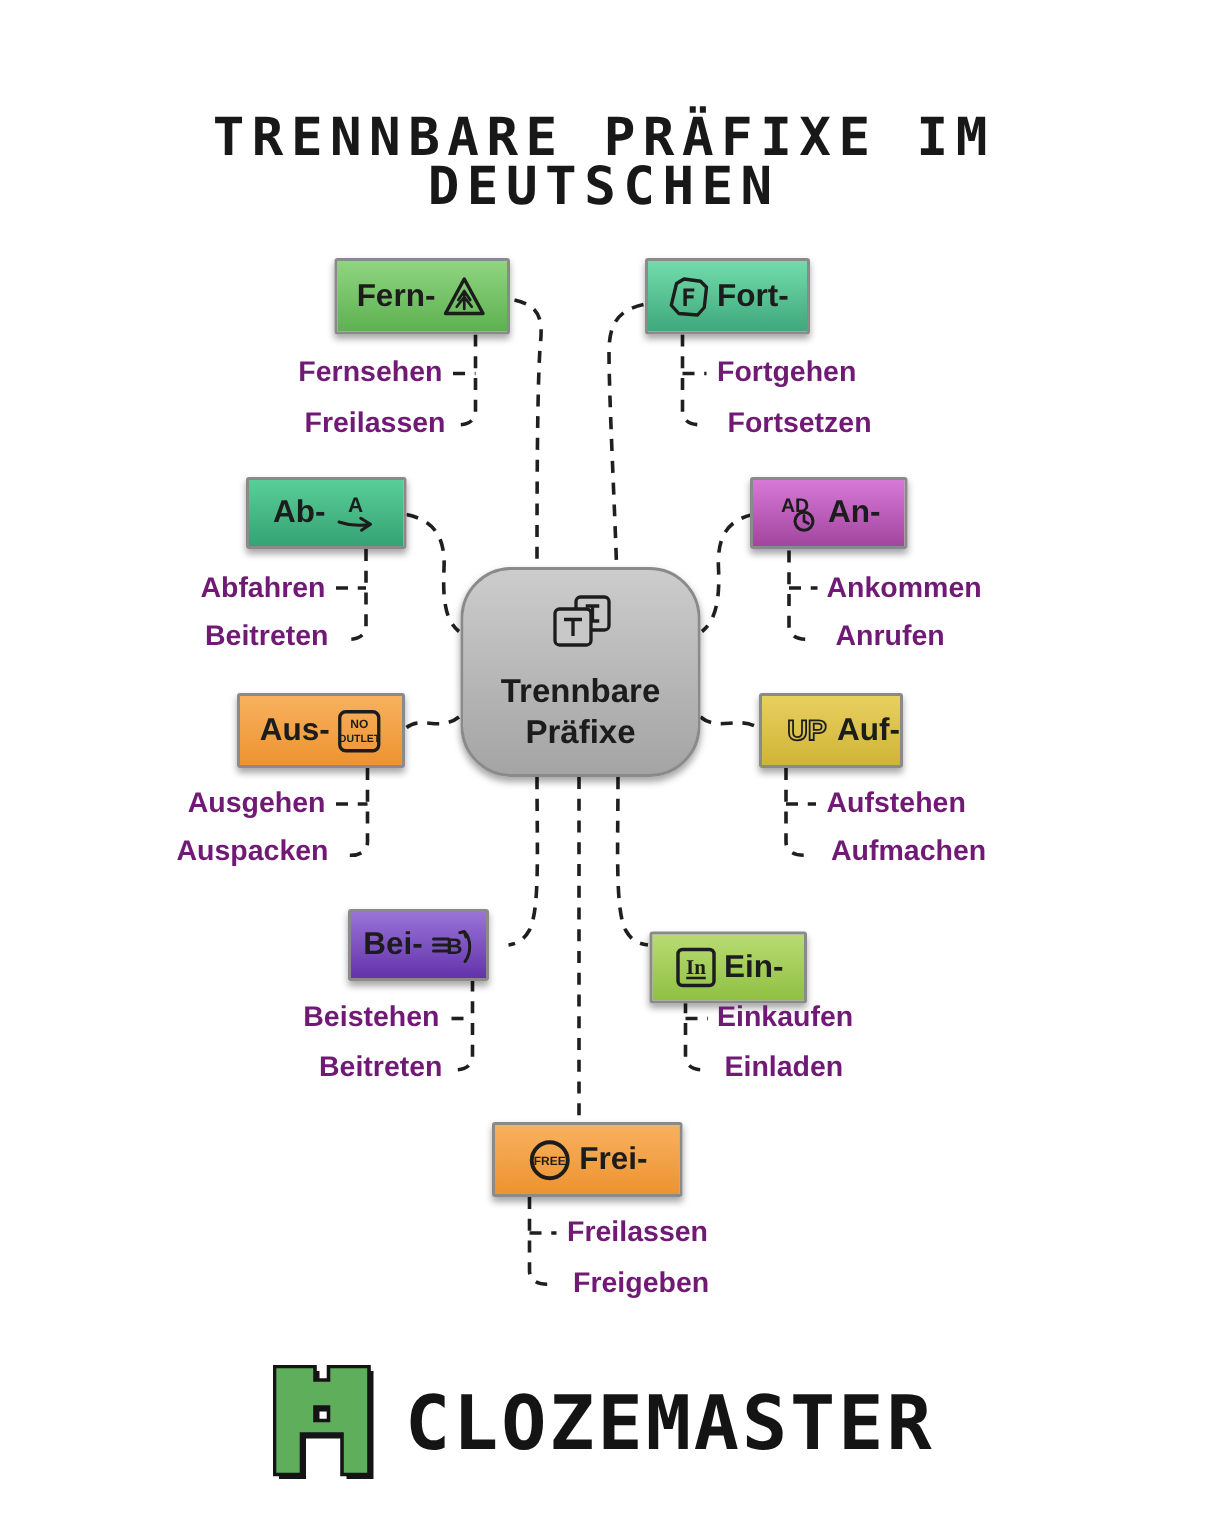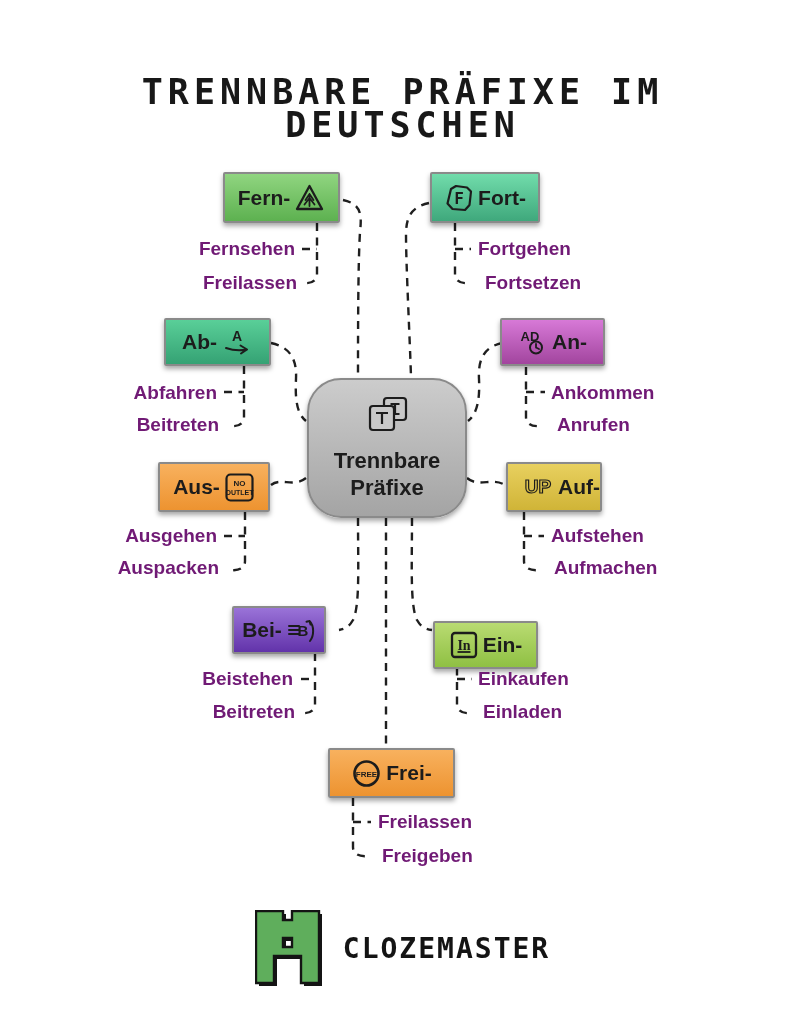--- a/index.html
+++ b/index.html
@@ -53,21 +53,21 @@
   .ex-auf-0{left:551px;top:525px;}   .ex-auf-1{left:554px;top:557px;}
   .ex-bei-0{right:512px;top:668px;}  .ex-bei-1{right:510px;top:701px;}
   .ex-ein-0{left:478px;top:668px;}   .ex-ein-1{left:483px;top:701px;}
   .ex-frei-0{left:378px;top:811px;}  .ex-frei-1{left:382px;top:845px;}
   
   .footer{
     position:absolute;top:910px;left:0;width:805px;
     display:flex;align-items:center;justify-content:center;gap:20px;
   }
   .brand{
-    font-family:"DejaVu Sans Mono",monospace;font-weight:bold;font-size:28px;
+    font-family:"DejaVu Sans Mono",monospace;font-weight:bold;font-size:50px;
     letter-spacing:2px;color:#141414;text-transform:uppercase;
   }
   
   .ic{stroke:#1c1c1c;}
 </style>
 </head>
 <body>
 
 <div id="canvas">
 

